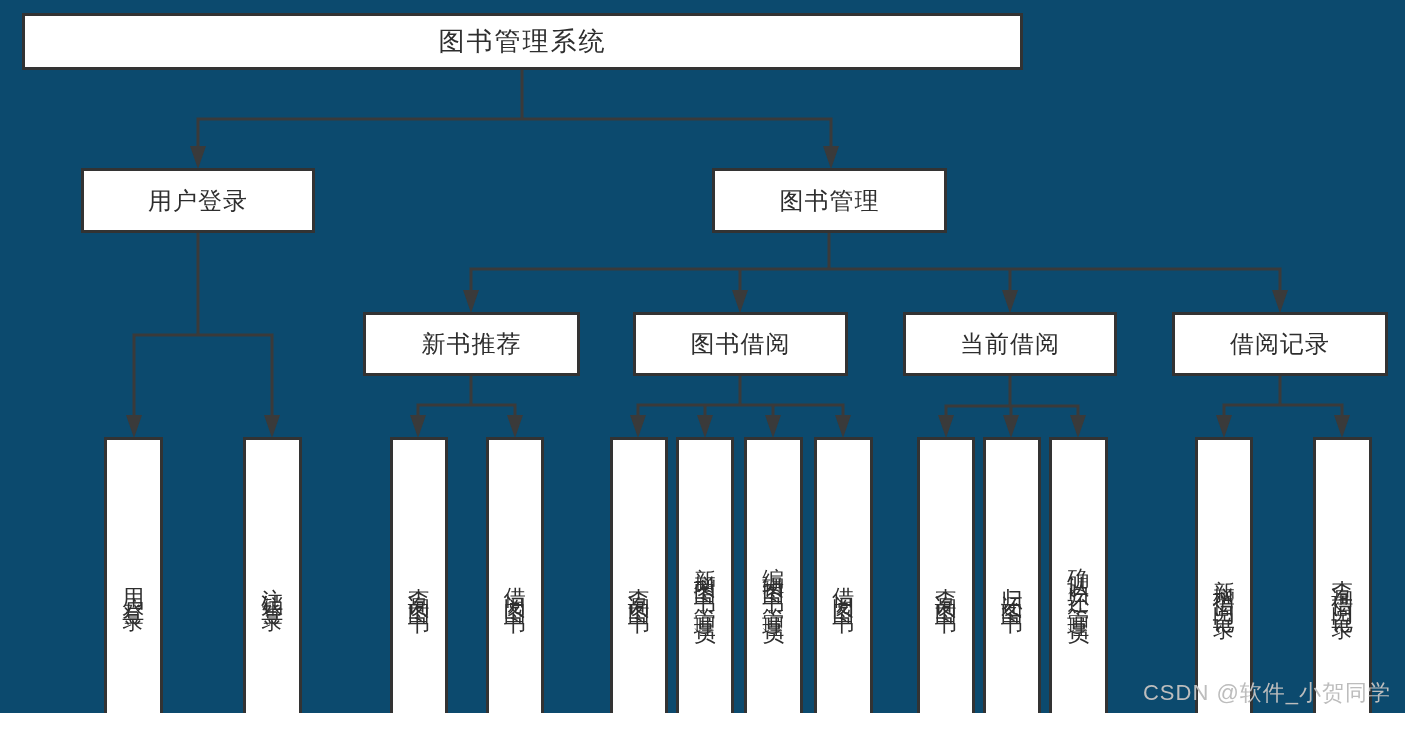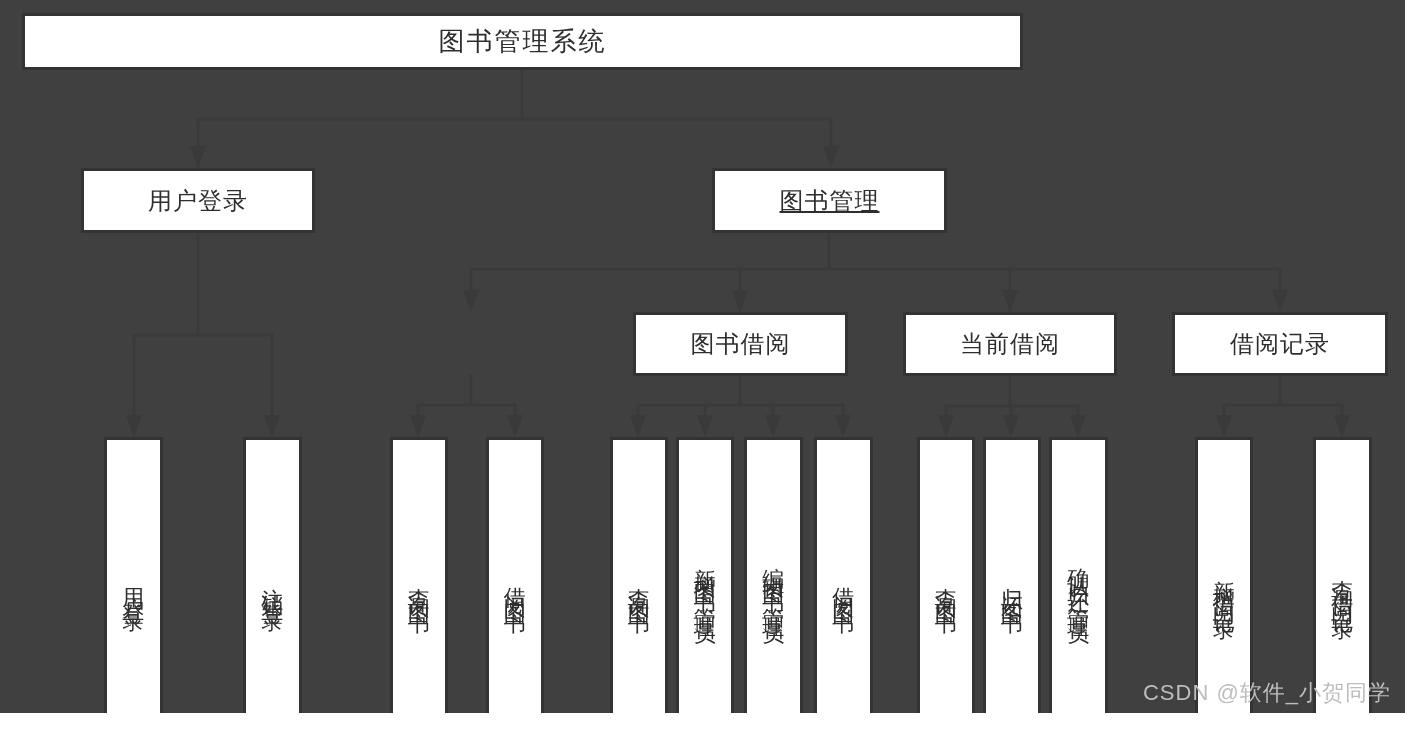--- a/index.html
+++ b/index.html
@@ -4,21 +4,21 @@
 <style>
   * { box-sizing: border-box; margin: 0; padding: 0; }
   html, body { background: #ffffff; }
   body {
     font-family: "Liberation Sans", "DejaVu Sans", sans-serif;
     width: 1405px; height: 747px;
   }
   .stage {
     position: relative;
     width: 1405px; height: 713px;
-    background: #404040;
+    background: #0c4a6e;
     overflow: hidden;
   }
   .edges {
     position: absolute; left: 0; top: 0;
     width: 1405px; height: 747px;
     z-index: 1;
   }
   .node {
     position: absolute;
     background: #ffffff;
@@ -102,24 +102,27 @@
     </g>
   </svg>
 
   <div class="node root-box" style="left:22px; top:13px; width:1001px; height:57px;">
     <span class="hlabel">图书管理系统</span>
   </div>
 
   <div class="node" style="left:81px; top:168px; width:234px; height:65px;">
     <span class="hlabel">用户登录</span>
   </div>
-  <div class="node" style="left:712px; top:168px; width:235px; height:65px;text-decoration:underline;">
+  <div class="node" style="left:712px; top:168px; width:235px; height:65px;">
     <span class="hlabel">图书管理</span>
   </div>
 
+  <div class="node" style="left:363px; top:312px; width:217px; height:64px;">
+    <span class="hlabel">新书推荐</span>
+  </div>
   <div class="node" style="left:903px; top:312px; width:214px; height:64px;">
     <span class="hlabel">当前借阅</span>
   </div>
   <div class="node" style="left:633px; top:312px; width:215px; height:64px;">
     <span class="hlabel">图书借阅</span>
   </div>
   <div class="node" style="left:1172px; top:312px; width:216px; height:64px;">
     <span class="hlabel">借阅记录</span>
   </div>
 

